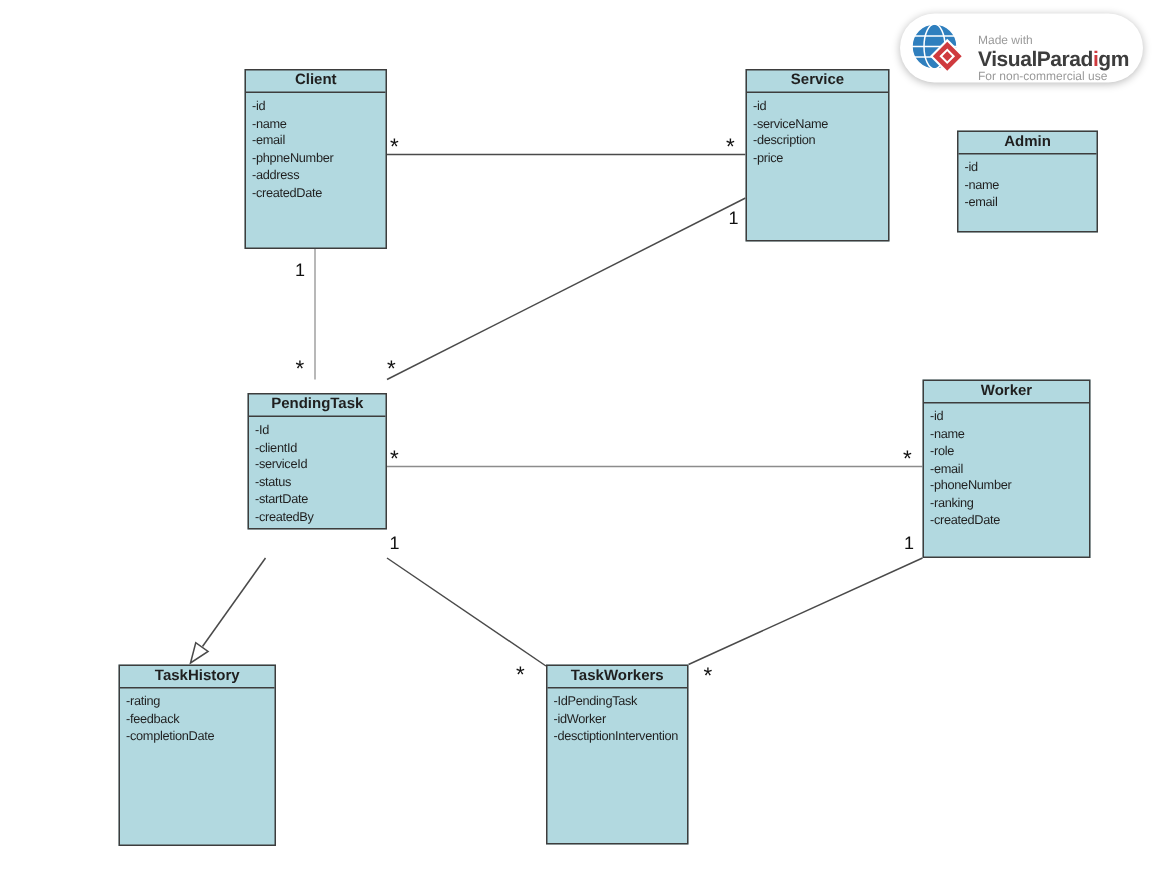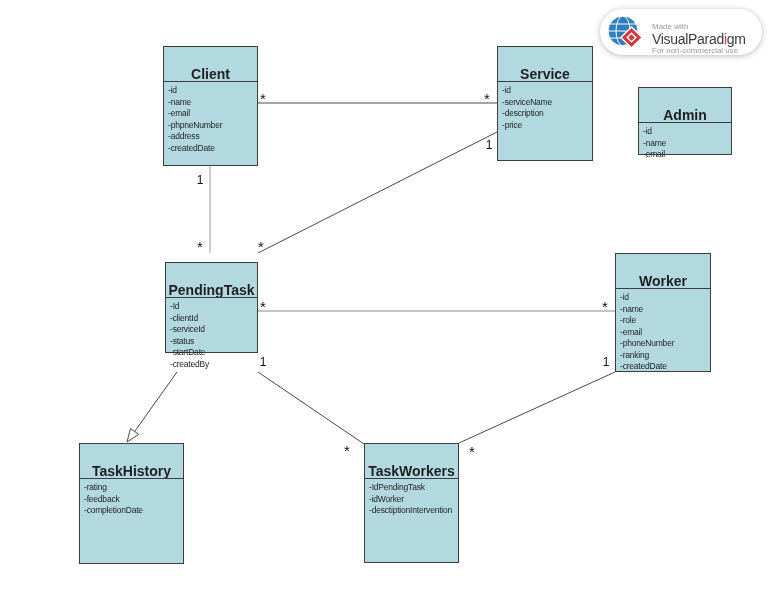--- a/index.html
+++ b/index.html
@@ -5,36 +5,36 @@
   html,body{margin:0;padding:0;background:#fff;}
   .canvas{position:relative;width:768px;height:594px;background:#fff;overflow:hidden;
           font-family:"Liberation Sans",sans-serif;}
   .wires{position:absolute;left:0;top:0;width:768px;height:594px;}
   .wire{stroke:var(--line,#4a4a4a);stroke-width:1;fill:none;}
   .wire-light{stroke:var(--line-light,#9e9e9e);stroke-width:1;fill:none;}
   .wire-mid{stroke:#8c8c8c;stroke-width:1;fill:none;}
   .arrowhead{fill:#ffffff;stroke:var(--line,#4a4a4a);stroke-width:1;}
   .uml-box{position:absolute;background:var(--box-fill,#b2d9e0);
            border:1px solid var(--box-border,#3d3d3d);box-sizing:border-box;}
-  .uml-title{font-weight:bold;font-size:14px;line-height:12px;text-align:center;
+  .uml-title{font-weight:bold;font-size:10px;line-height:12px;text-align:center;
              padding:1px 2px;border-bottom:1px solid var(--box-border,#3d3d3d);
-             color:var(--text,#1d1d1d);white-space:nowrap;overflow:hidden;margin-top:20px;}
+             color:var(--text,#1d1d1d);white-space:nowrap;overflow:hidden;}
   .uml-fields{padding:3px 3px 0 4px;}
   .uml-fields div{font-size:8.5px;line-height:11.5px;letter-spacing:-0.2px;
                   color:var(--text,#222);white-space:nowrap;}
   .mult{position:absolute;font-size:12px;line-height:1;color:#111;
         transform:translate(-50%,-50%);}
   .mult.star{font-size:15px;transform:translate(-50%,-30%);}
   .vp-badge{position:absolute;left:600px;top:9px;width:162px;height:46px;background:#fff;
             border-radius:24px;box-shadow:0 1px 6px rgba(0,0,0,.28);
             display:flex;align-items:flex-end;}
   .vp-logo{margin-left:4px;flex:0 0 auto;}
   .vp-text{margin-left:4px;line-height:1;}
   .vp-made{font-size:8px;color:#9a9a9a;margin-bottom:1px;}
-  .vp-brand{font-size:14px;font-weight:normal;color:#3d3d3d;letter-spacing:-0.3px;}
+  .vp-brand{font-size:14px;font-weight:bold;color:#3d3d3d;letter-spacing:-0.3px;}
   .vp-brand .accent{color:var(--brand-red,#cf3a3e);}
   .vp-license{font-size:8px;color:#9a9a9a;margin-top:1px;}
 </style>
 </head>
 <body>
 
 <div class="canvas">
 
   <svg class="wires" viewBox="0 0 768 594" xmlns="http://www.w3.org/2000/svg">
     <line class="wire" x1="258" y1="103" x2="497" y2="103"></line>
@@ -83,21 +83,21 @@
     <div class="uml-fields">
         <div>-Id</div>
         <div>-clientId</div>
         <div>-serviceId</div>
         <div>-status</div>
         <div>-startDate</div>
         <div>-createdBy</div>
       </div>
   </div>
 
-  <div class="uml-box" style="left:615px;top:253px;width:96px;height:119px">
+  <div class="uml-box" style="left:615px;top:253px;width:112px;height:119px">
     <div class="uml-title">Worker</div>
     <div class="uml-fields">
         <div>-id</div>
         <div>-name</div>
         <div>-role</div>
         <div>-email</div>
         <div>-phoneNumber</div>
         <div>-ranking</div>
         <div>-createdDate</div>
       </div>

